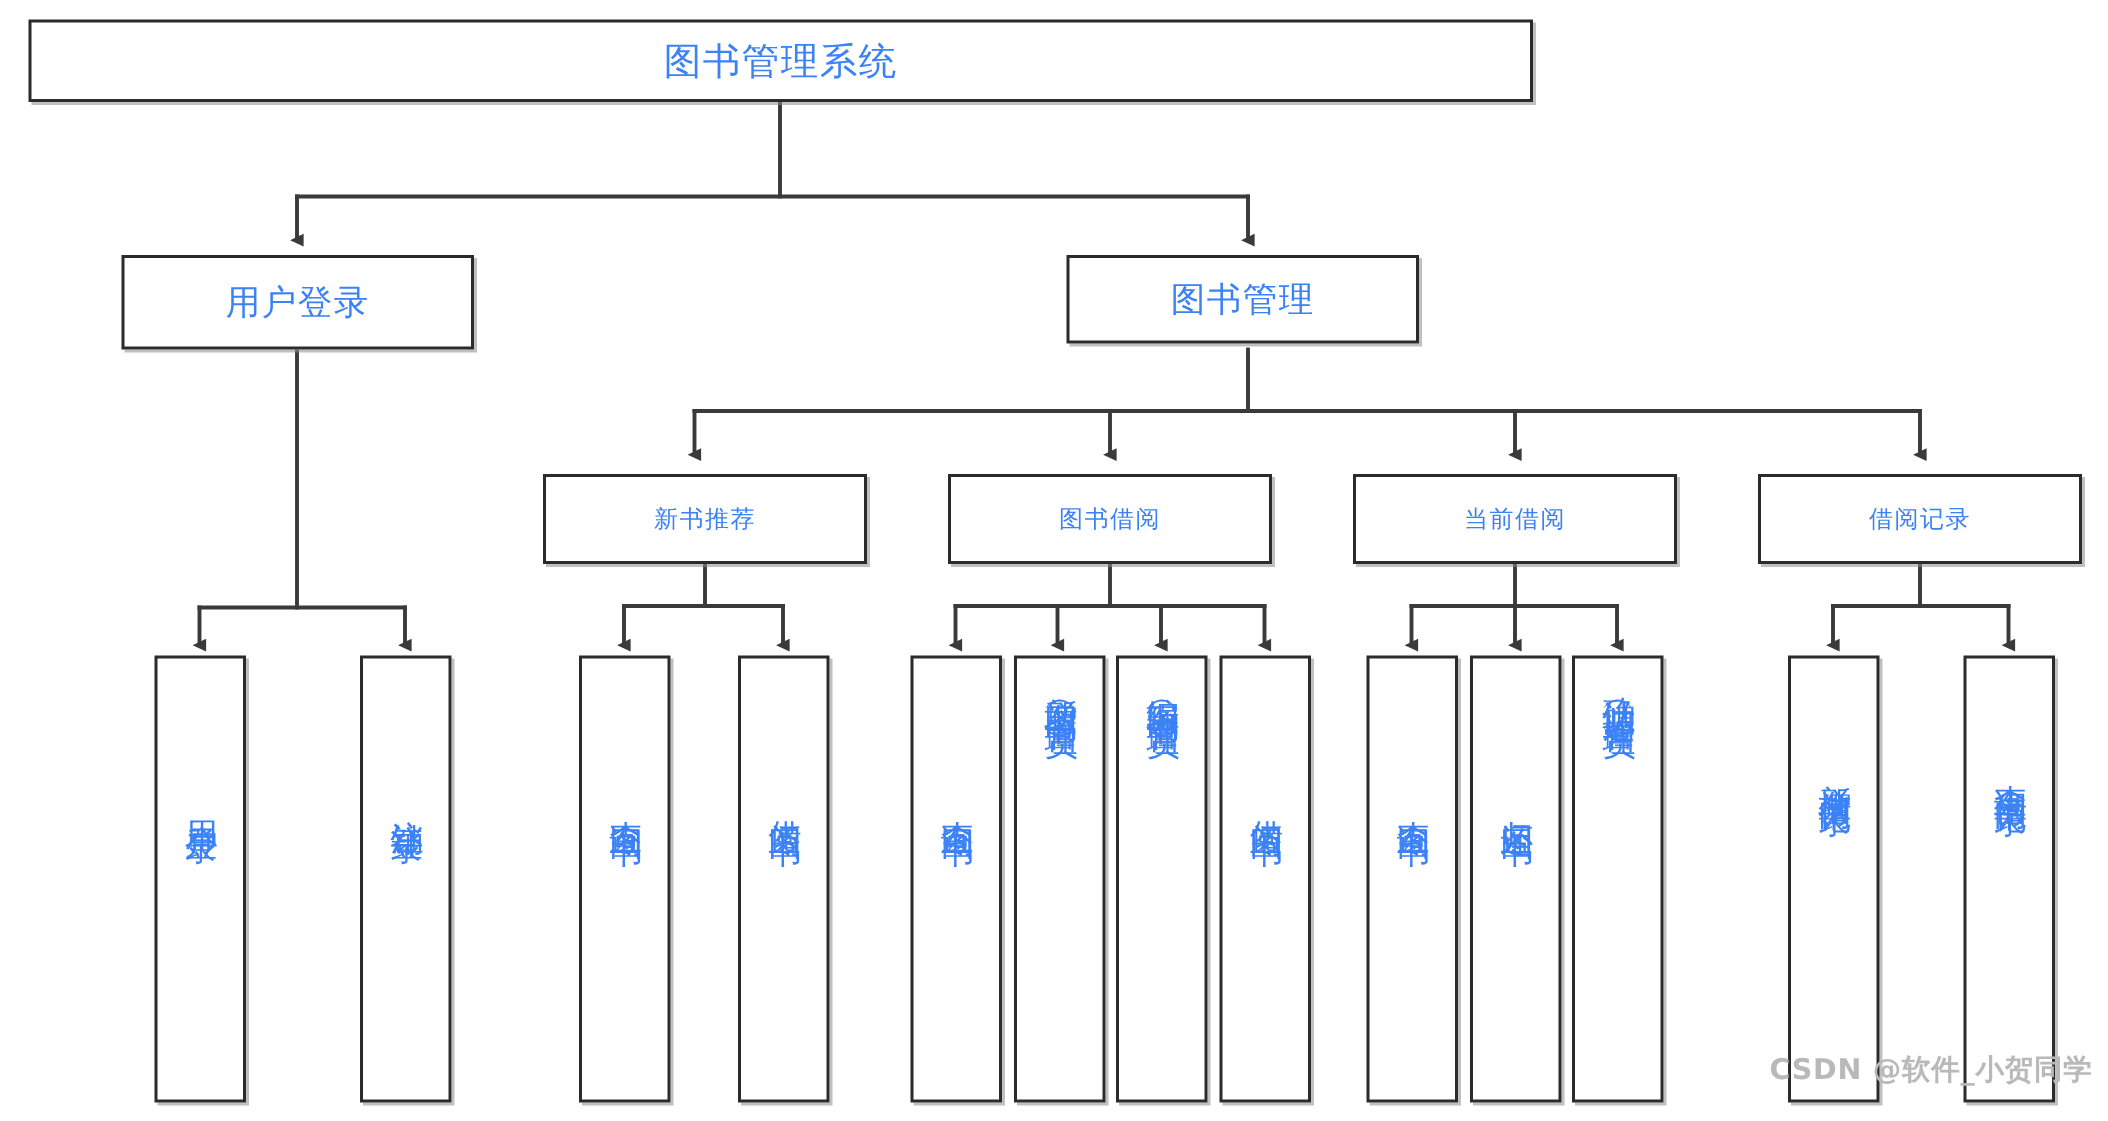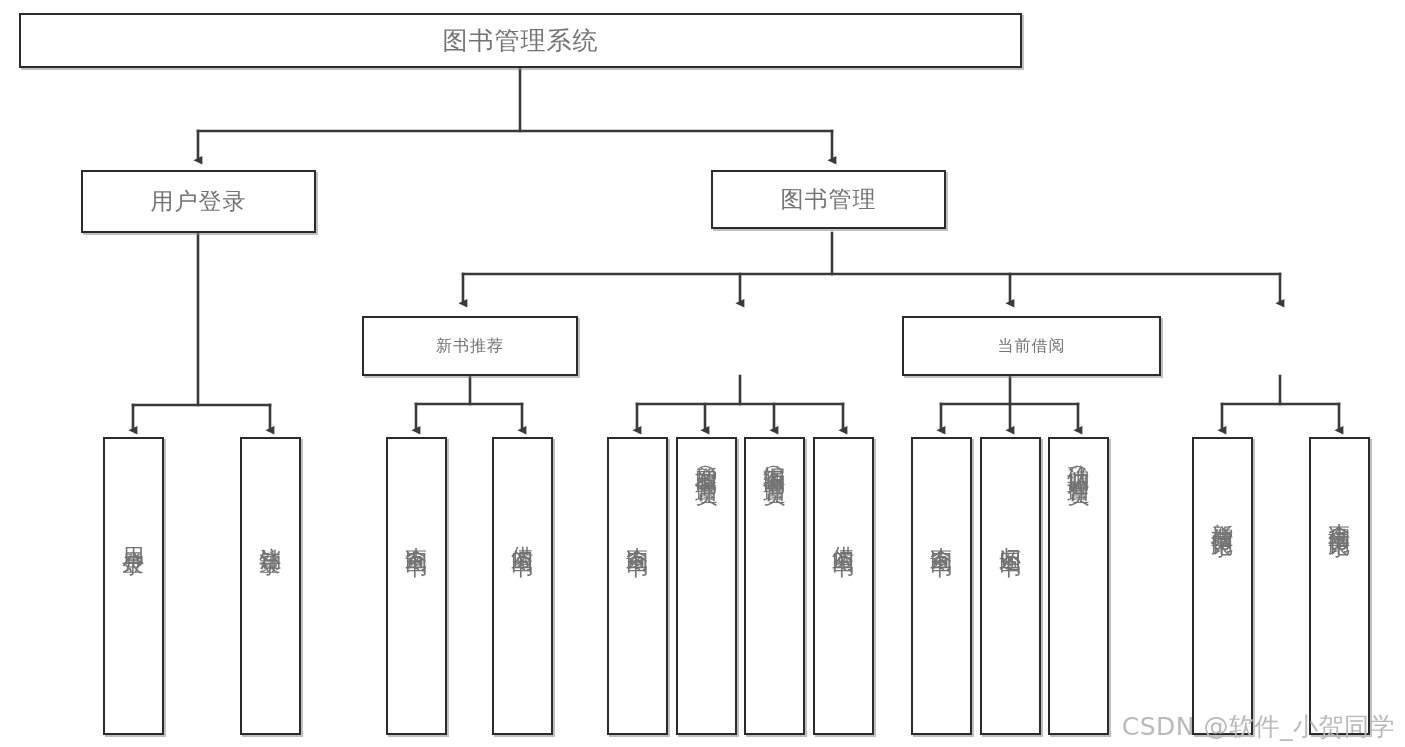--- a/index.html
+++ b/index.html
@@ -15,21 +15,21 @@
 
   .node{
     position:absolute;
     background:#ffffff;
     border:2.5px solid #2b2b2b;
     box-sizing:border-box;
     box-shadow:2px 2px 0 rgba(140,140,140,.55);
     display:flex;
     align-items:center;
     justify-content:center;
-    color:#737373;
+    color:#3b82f6;
   }
   .node.root{font-size:25px;letter-spacing:1px;}
   .node.l2{font-size:23px;letter-spacing:1px;}
   .node.l3{font-size:16px;letter-spacing:1px;}
 
   .node.leaf{
     align-items:flex-start;
     justify-content:center;
     padding-top:4px;
   }
@@ -41,25 +41,26 @@
     letter-spacing:3px;
     white-space:nowrap;
     display:block;
   }
   .leaf.mid .vtext{ margin-top:86px; }
   .leaf.tall .vtext{ margin-top:4px; }
   .leaf.mid2 .vtext{ margin-top:62px; }
 
   .watermark{
     position:absolute;
-    right:10px;bottom:4px;
-    font-size:25px;
+    right:10px;bottom:21px;
+    font-size:19px;
     color:#b9b9b9;
     letter-spacing:.5px;
     white-space:nowrap;
+    font-weight:bold;
   }
 </style>
 </head>
 <body>
 
 <div id="canvas">
 
   <svg id="edges" viewBox="0 0 1405 747" xmlns="http://www.w3.org/2000/svg">
     <defs>
       <marker id="ah" markerWidth="11" markerHeight="11" refX="4.6" refY="5" orient="auto" markerUnits="userSpaceOnUse">
@@ -117,22 +118,28 @@
   <div class="node l2" style="left:81px;top:170px;width:235px;height:63px;">
     <span>用户登录</span>
   </div>
   <div class="node l2" style="left:711px;top:170px;width:235px;height:59px;">
     <span>图书管理</span>
   </div>
 
   <div class="node l3" style="left:362px;top:316px;width:216px;height:60px;">
     <span>新书推荐</span>
   </div>
-  <div class="node l3" style="left:902px;top:316px;width:259px;height:60px;">
+  <div class="node l3" style="left:632px;top:316px;width:216px;height:60px;">
+    <span>图书借阅</span>
+  </div>
+  <div class="node l3" style="left:902px;top:316px;width:216px;height:60px;">
     <span>当前借阅</span>
+  </div>
+  <div class="node l3" style="left:1172px;top:316px;width:216px;height:60px;">
+    <span>借阅记录</span>
   </div>
 
   <div class="node leaf mid" style="left:103px;top:437px;width:61px;height:298px;">
     <span class="vtext">用户登录</span>
   </div>
   <div class="node leaf mid" style="left:240px;top:437px;width:61px;height:298px;">
     <span class="vtext">注销登录</span>
   </div>
 
   <div class="node leaf mid" style="left:386px;top:437px;width:61px;height:298px;">

